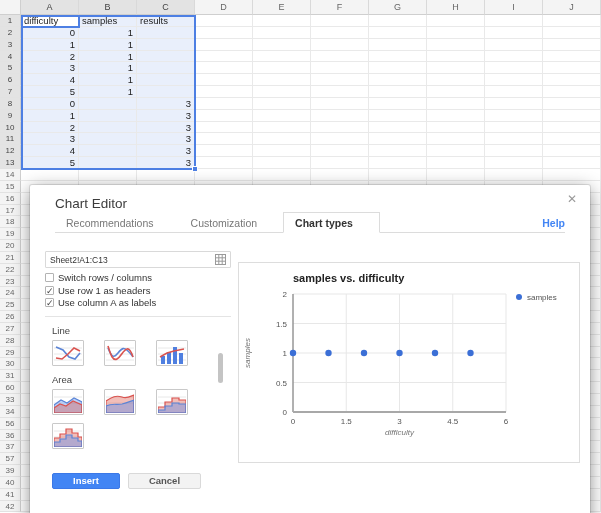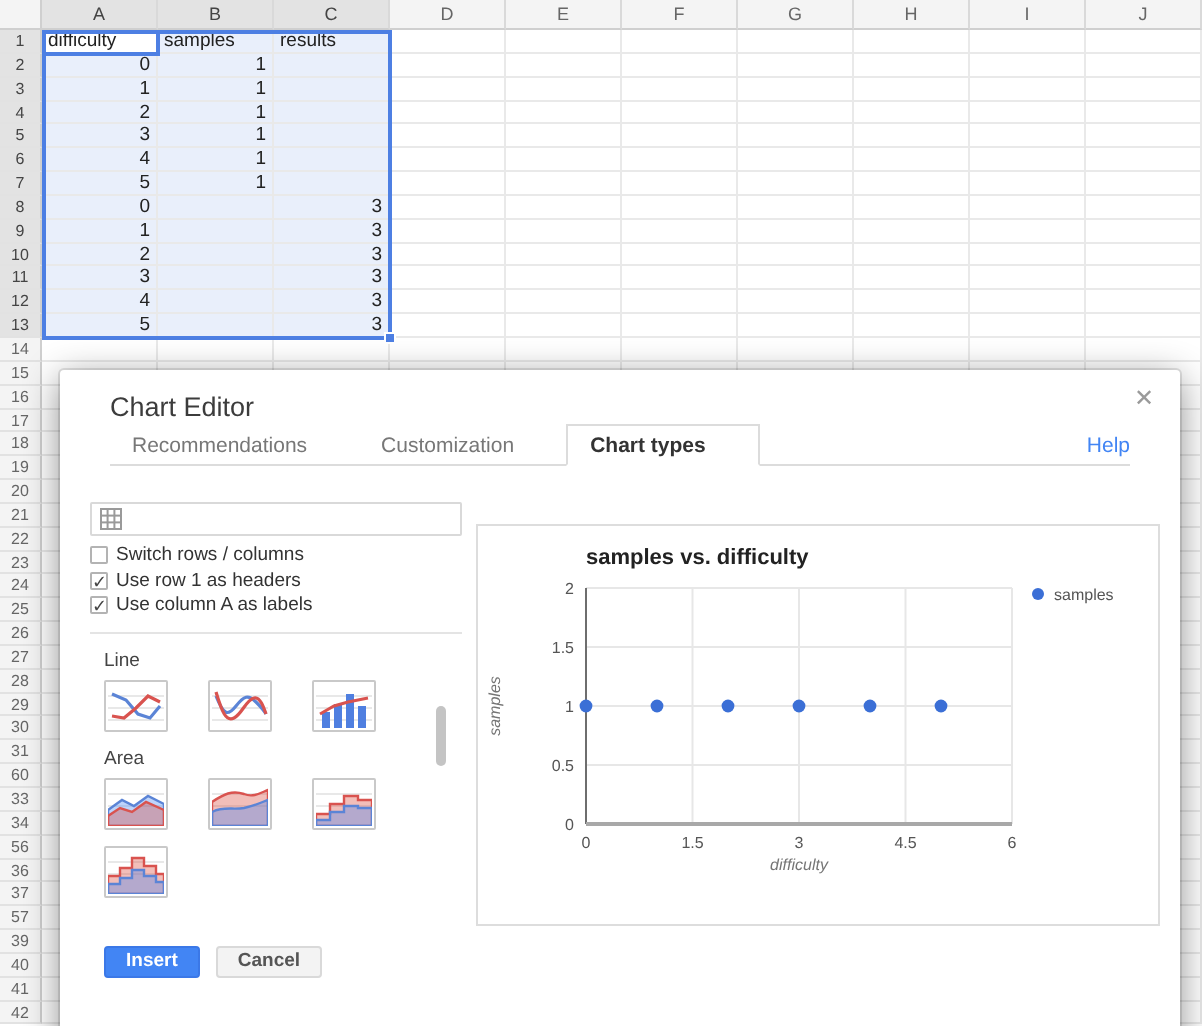--- a/index.html
+++ b/index.html
@@ -34,21 +34,21 @@
   
   .dialog { position:absolute; left:30px; top:185px; width:560px; height:365px; background:#fff;
             border-radius:2px; box-shadow:0 4px 18px rgba(0,0,0,.45), 0 0 0 1px rgba(0,0,0,.1); }
   .dlg-title { position:absolute; left:25px; top:11px; font-size:13.5px; color:#3c3c3c; }
   .dlg-close { position:absolute; right:13px; top:8px; font-size:12px; color:#9a9a9a; line-height:12px; }
   .tabs { position:absolute; left:25px; right:25px; top:30px; height:18px; border-bottom:1px solid #dcdcdc;
           display:flex; align-items:flex-end; }
   .tab { font-size:10.5px; color:#777; padding:4px 26px 3px 11px; margin-bottom:0;margin-top:15px; }
   .tab.active { font-weight:bold; color:#333; background:#fff; border:1px solid #dcdcdc; border-bottom:1px solid #fff;
                 margin-bottom:-1px; }
-  .help-link { position:absolute; right:0; bottom:3px; font-size:10.5px; color:#4285f4; }
+  .help-link { position:absolute; right:0; bottom:3px; font-size:10.5px; color:#4285f4;font-weight:bold; }
 
   .left-panel { position:absolute; left:15px; top:66px; width:186px; }
   .range-box { display:flex; align-items:center; justify-content:space-between; height:17px;
                border:1px solid #d9d9d9; border-radius:1px; padding:0 4px; }
   .range-box input { border:none; outline:none; font-family:"Liberation Sans",sans-serif; font-size:8.5px;
                      color:#333; width:150px; padding:0; background:transparent; }
   .cb-row { display:flex; align-items:center; height:11.5px; margin-top:1px; }
   .cb { flex:none; width:9px; height:9px; border:1px solid #b3b3b3; border-radius:1px; background:#fff;
         font-size:9px; line-height:8px; color:#444; text-align:center; margin-right:4px; }
   .cb-label { font-size:9.5px; color:#333; white-space:nowrap; }
@@ -56,21 +56,21 @@
   .section-label { font-size:9.5px; color:#444; margin:8px 0 4px 7px; }
   .thumb-row { display:flex; gap:20px; margin-left:7px; margin-bottom:8px; }
   .thumb { flex:none; width:32px; height:26px; background:#fff; border:1px solid #c9c9c9; border-radius:1px;
            padding:1px; }
   .thumb svg { display:block; }
   .panel-scrollbar { position:absolute; left:188px; top:168px; width:5px; height:30px; background:#c4c4c4; border-radius:3px; }
 
   .preview-panel { position:absolute; left:208px; top:77px; width:342px; height:201px; border:1px solid #ddd; background:#fff; }
 
   .dlg-footer { position:absolute; left:22px; top:288px; display:flex; gap:8px; }
-  .btn { font-size:9.5px; font-weight:bold; height:16px; line-height:14px; padding:0 10px; border-radius:2px; }
+  .btn { font-size:9.5px; font-weight:bold; height:16px; line-height:14px; padding:0 20px; border-radius:2px; }
   .btn-primary { background:#4285f4; color:#fff; border:1px solid #3b78e7; }
   .btn-secondary { background:#f3f3f3; color:#555; border:1px solid #d9d9d9; }
 </style>
 </head>
 <body>
 
 <div class="screen">
 
   <div class="sheet" id="sheet">
       <div class="srow" style="height:15px">
@@ -645,20 +645,21 @@
 
     <div class="tabs">
       <div class="tab">Recommendations</div>
         <div class="tab">Customization</div>
         <div class="tab active">Chart types</div>
         <span class="help-link">Help</span>
     </div>
 
     <div class="left-panel">
       <div class="range-box">
+        <input type="text" readonly="" value="Sheet2!A1:C13" style="">
         <svg width="11" height="11" viewBox="0 0 11 11">
           <g stroke="#9a9a9a" stroke-width="1" fill="none">
             <rect x="0.5" y="0.5" width="10" height="10"></rect>
             <line x1="0.5" y1="3.8" x2="10.5" y2="3.8"></line>
               <line x1="0.5" y1="7.2" x2="10.5" y2="7.2"></line>
             <line x1="3.8" y1="0.5" x2="3.8" y2="10.5"></line>
               <line x1="7.2" y1="0.5" x2="7.2" y2="10.5"></line>
           </g>
         </svg>
       </div>

